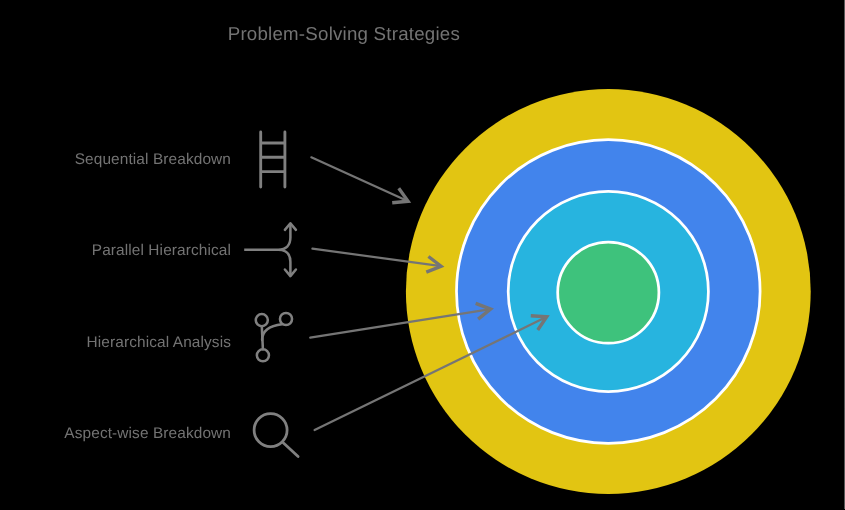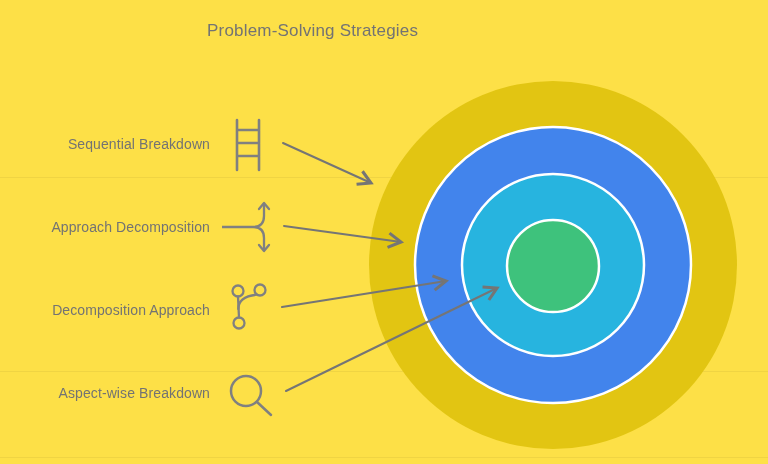--- a/index.html
+++ b/index.html
@@ -1,17 +1,17 @@
 <!DOCTYPE html>
 <html><head>
 <meta charset="utf-8">
 <style>
   html,body{margin:0;padding:0;background:#ffffff;}
   .canvas{
-    position:relative;width:768px;height:464px;background:#fde047;overflow:hidden;
+    position:relative;width:768px;height:464px;background:#000000;overflow:hidden;
     font-family:"Liberation Sans", sans-serif;
   }
   .title{
     position:absolute;left:207px;top:21px;font-size:17px;color:#737373;
     letter-spacing:.2px;white-space:nowrap;
   }
   .label{
     position:absolute;left:0;width:210px;text-align:right;font-size:14px;
     color:#737373;line-height:24px;white-space:nowrap;letter-spacing:.1px;
   }
@@ -30,22 +30,22 @@
 
 <div class="canvas">
 
   <div class="hline hl-1"></div>
   <div class="hline hl-2"></div>
   <div class="hline hl-3"></div>
 
   <div class="title">Problem-Solving Strategies</div>
 
   <div class="label lbl-1">Sequential Breakdown</div>
-  <div class="label lbl-2">Approach Decomposition</div>
-  <div class="label lbl-3">Decomposition Approach</div>
+  <div class="label lbl-2">Parallel Hierarchical</div>
+  <div class="label lbl-3">Hierarchical Analysis</div>
   <div class="label lbl-4">Aspect-wise Breakdown</div>
 
   <svg class="icon icon-ladder" width="36" height="54" viewBox="0 0 36 54">
     <g fill="none" stroke-width="2.6" stroke-linecap="round" stroke="#808080">
       <path d="M7,2 V52 M29,2 V52 M7,12 H29 M7,25 H29 M7,38 H29"></path>
     </g>
   </svg>
 
   <svg class="icon icon-split" width="50" height="58" viewBox="0 0 50 58">
     <g fill="none" stroke-width="2.3" stroke-linecap="round" stroke-linejoin="round" stroke="#808080">

